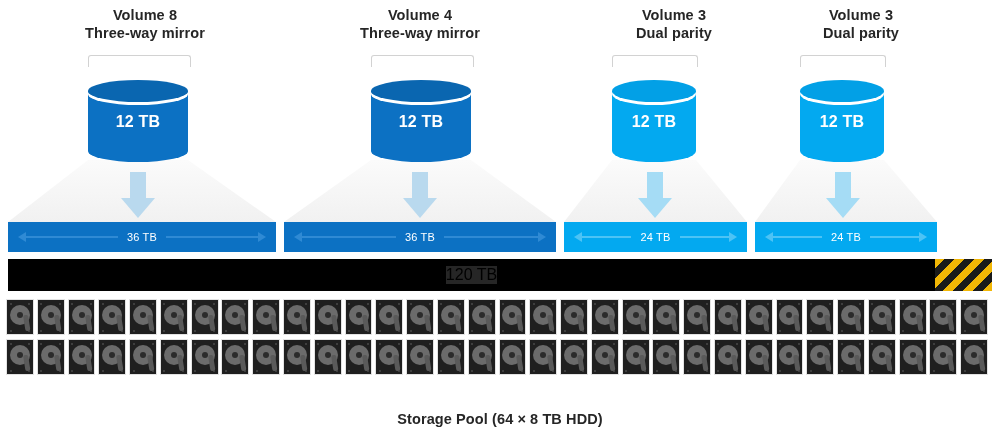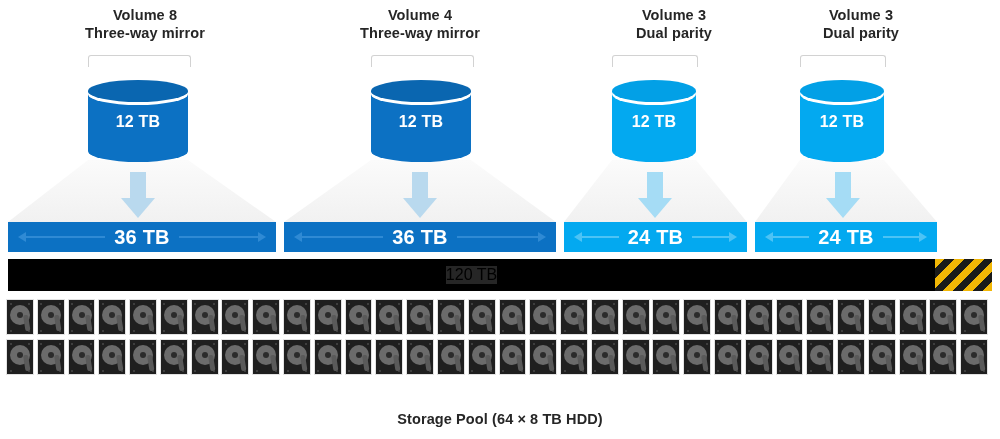--- a/index.html
+++ b/index.html
@@ -133,22 +133,22 @@
     width: 0; height: 0;
     border-top: 5px solid transparent;
     border-bottom: 5px solid transparent;
   }
   .cap-bar .dbl-arrow .ar.lft { left: 0; border-right: 8px solid; }
   .cap-bar .dbl-arrow .ar.rgt { right: 0; border-left: 8px solid; }
   .cap-bar .bar-label {
     position: relative;
     z-index: 3;
     color: #ffffff;
-    font-size: 20px;
-    font-weight: 700;
+    font-size: 11px;
+    font-weight: 400;
     letter-spacing: .2px;
     padding: 0 9px;
   }
 
   
   #pool-bar {
     position: absolute;
     left: 8px;
     top: 259px;
     width: 927px;

